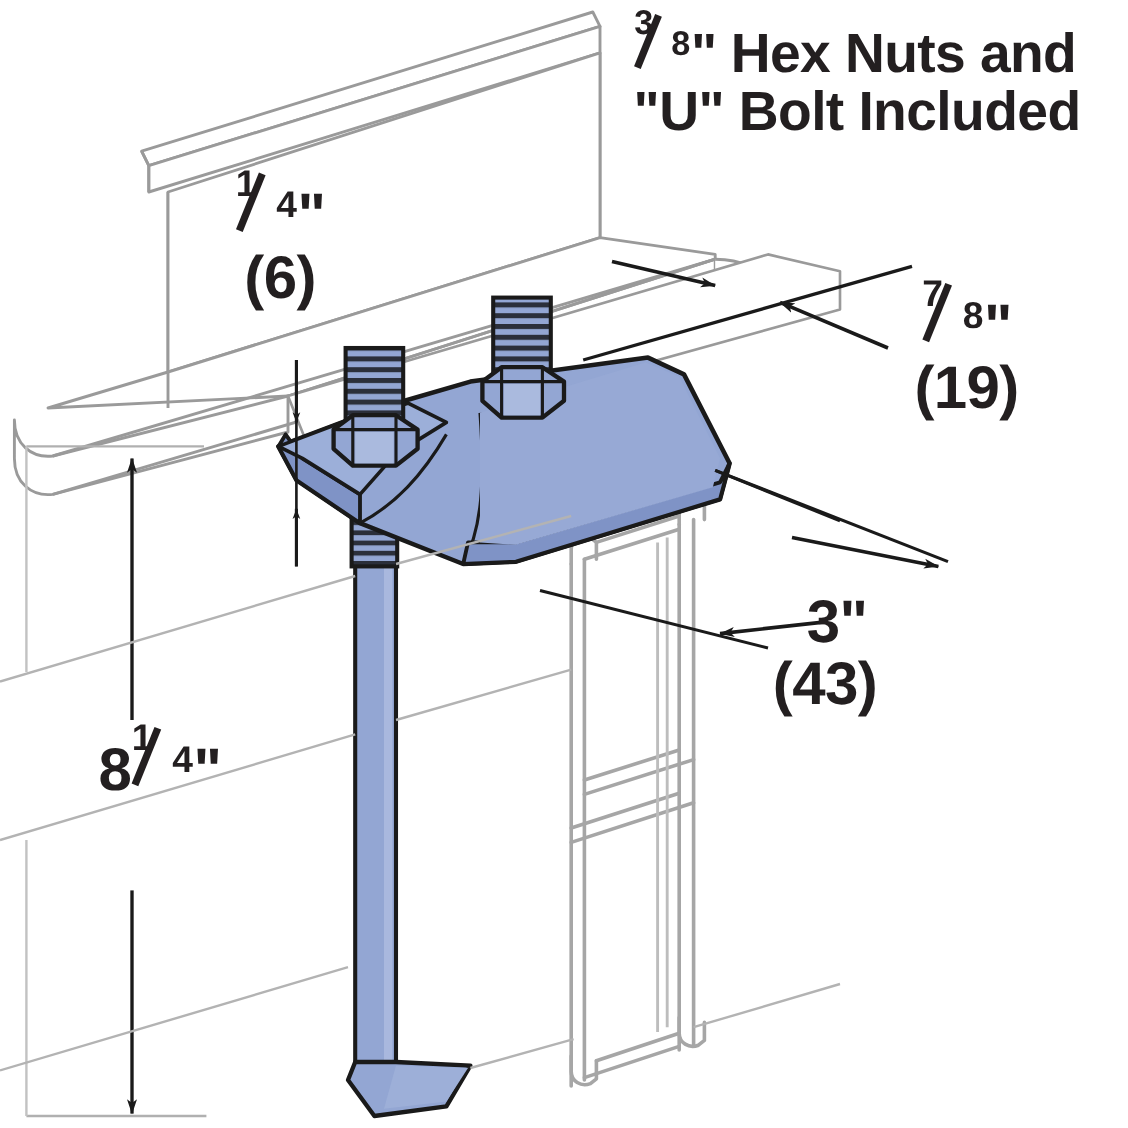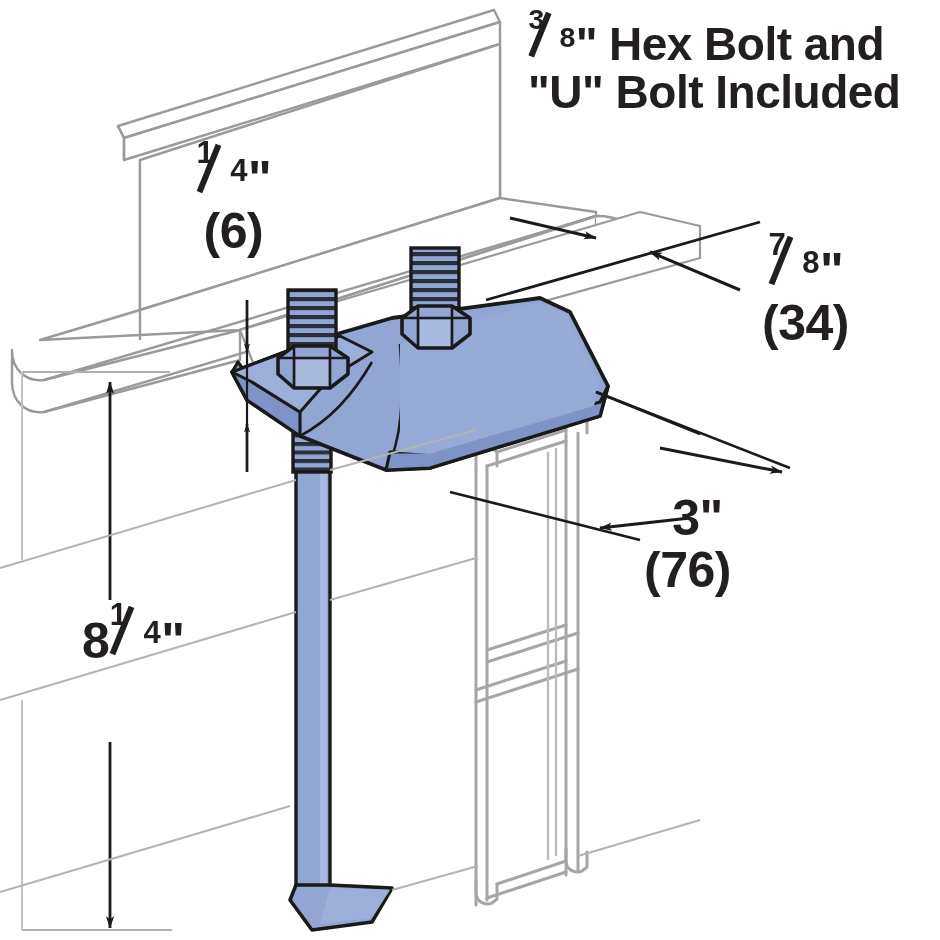--- a/index.html
+++ b/index.html
@@ -256,42 +256,42 @@
       <path d="M 0,892 L 290,806"></path>
       <path d="M 392,890 L 478,866"></path>
       <path d="M 578,856 L 700,820"></path>
     </g>
 
   </svg>
 
   <div class="anno note-block" style="left:528px; top:14px;">
     <span class="ln">
       <span class="frac"><span class="num">3</span><span class="bar"></span><span class="den">8</span></span><span class="inch">"</span>
-      <span>Hex Bolt and</span>
+      <span>Hex Nuts and</span>
     </span>
     <span class="ln">"U" Bolt Included</span>
   </div>
 
   <div class="anno dim-block" style="left:196px; top:146px;">
     <span class="ln">
       <span class="frac"><span class="num">1</span><span class="bar"></span><span class="den">4</span></span><span class="inch">"</span>
     </span>
     <span class="ln">(6)</span>
   </div>
 
   <div class="anno dim-block" style="left:762px; top:238px;">
     <span class="ln">
       <span class="frac"><span class="num">7</span><span class="bar"></span><span class="den">8</span></span><span class="inch">"</span>
     </span>
-    <span class="ln">(34)</span>
+    <span class="ln">(19)</span>
   </div>
 
   <div class="anno dim-block" style="left:664px; top:492px;">
     <span class="ln">3"</span>
-    <span class="ln" style="margin-left:-20px;">(76)</span>
+    <span class="ln" style="margin-left:-20px;">(43)</span>
   </div>
 
   <div class="anno dim-block" style="left:62px; top:608px; text-align:left;">
     <span class="ln" style="margin-left:20px;">
       <span>8</span><span class="frac"><span class="num">1</span><span class="bar"></span><span class="den">4</span></span><span class="inch">"</span>
     </span>
   </div>
 
 </div>
 

